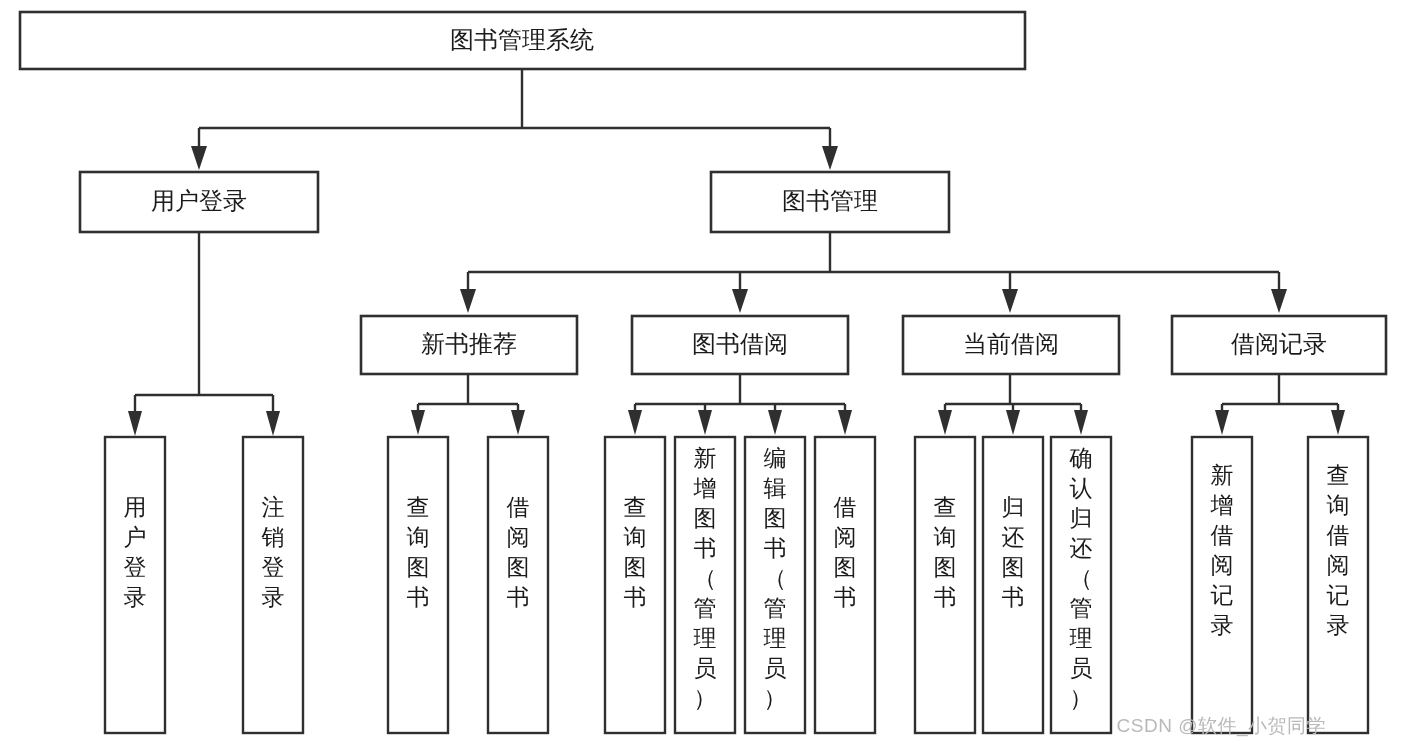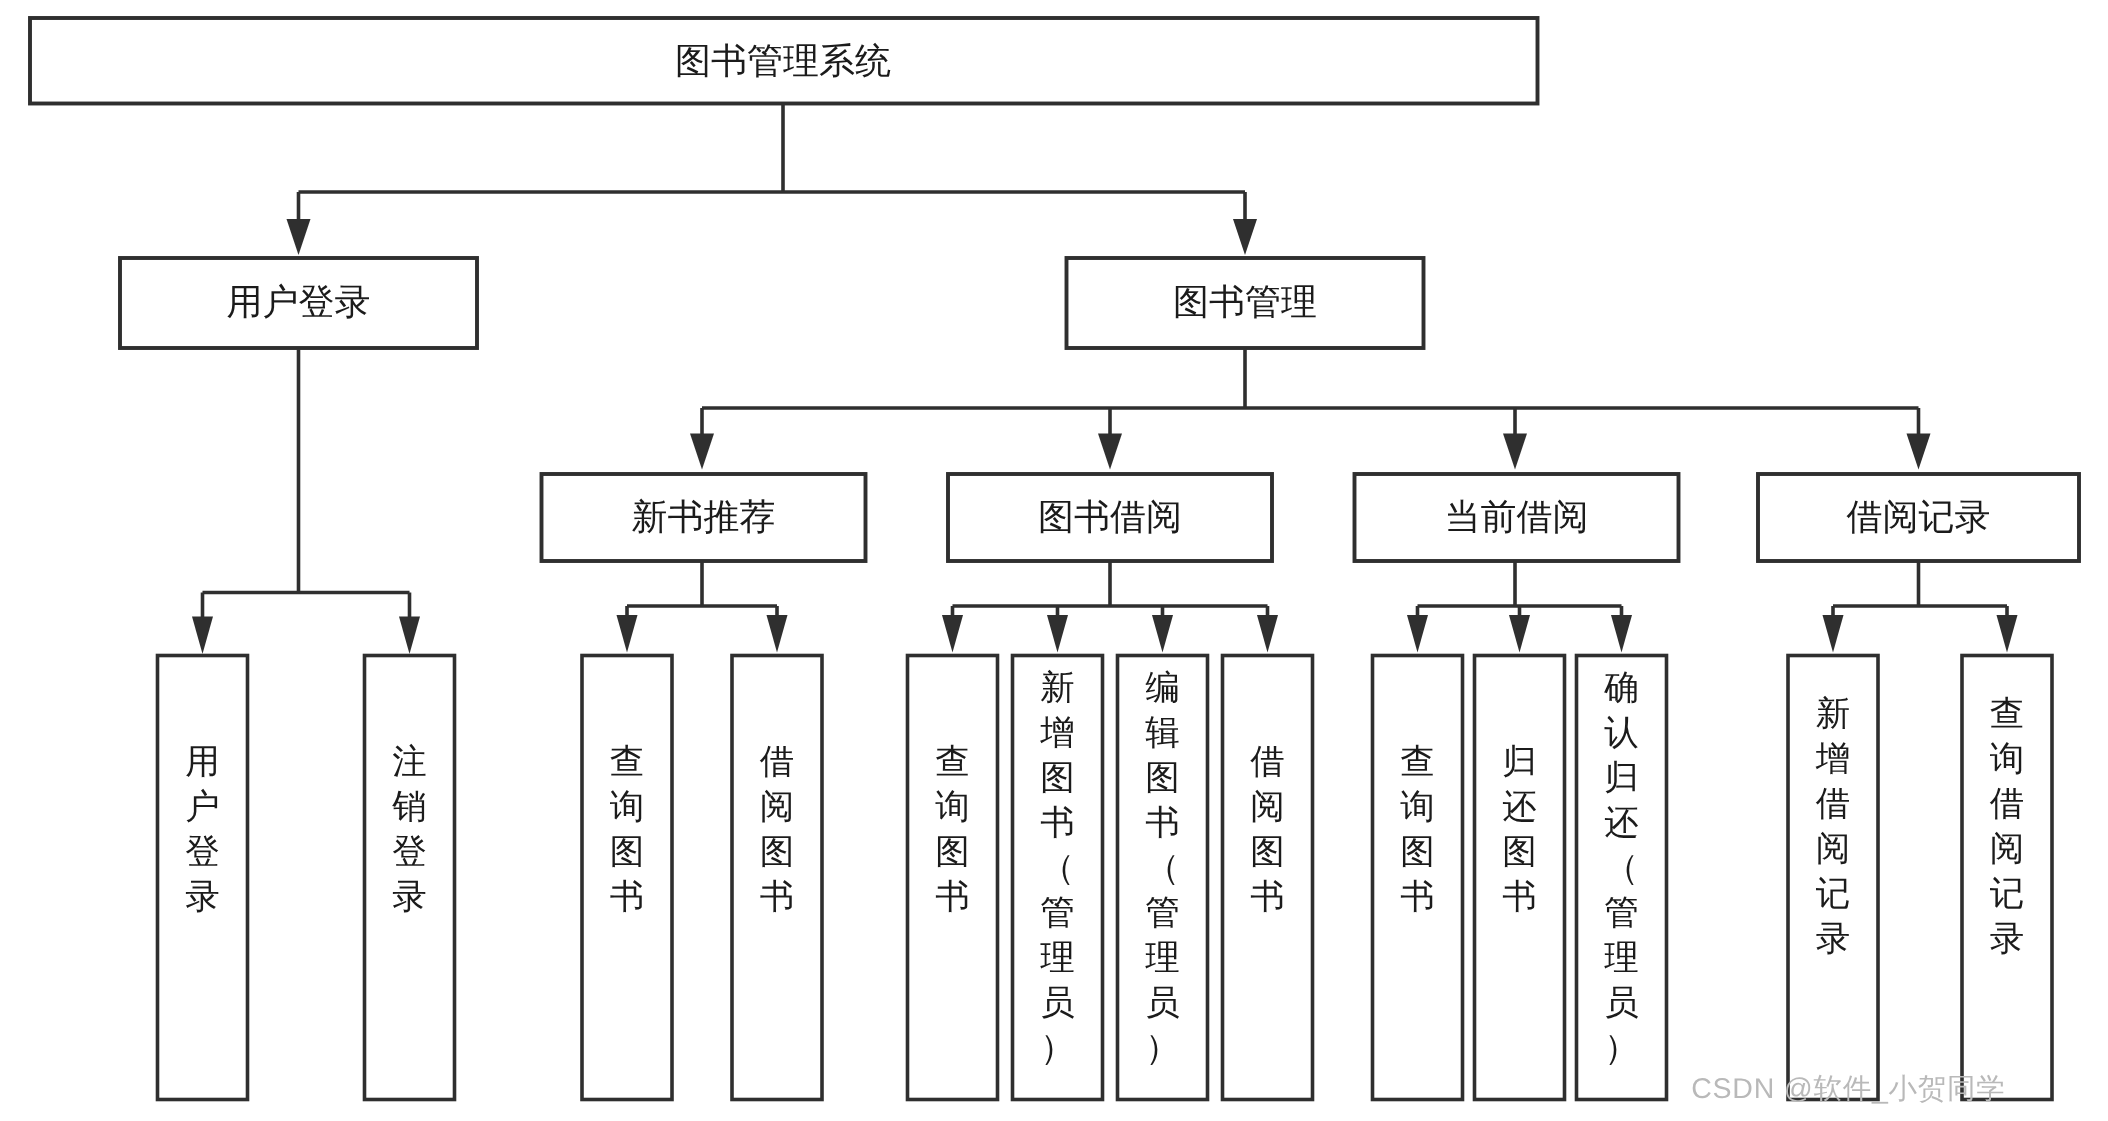--- a/index.html
+++ b/index.html
@@ -51,21 +51,21 @@
     dominant-baseline: middle;
   }
   .leaf-label {
     font-family: "Liberation Sans", "DejaVu Sans", sans-serif;
     font-size: 23px;
     fill: #1b1b1b;
     text-anchor: middle;
   }
   .watermark {
     position: absolute;
-    right: 1px;
+    right: 12px;
     bottom: 8px;
     font-family: "Liberation Sans", "DejaVu Sans", sans-serif;
     font-size: 19px;
     color: #b9b9b9;
     letter-spacing: 0.5px;
     white-space: nowrap;
     pointer-events: none;
     text-align: right;
   }
 </style>

